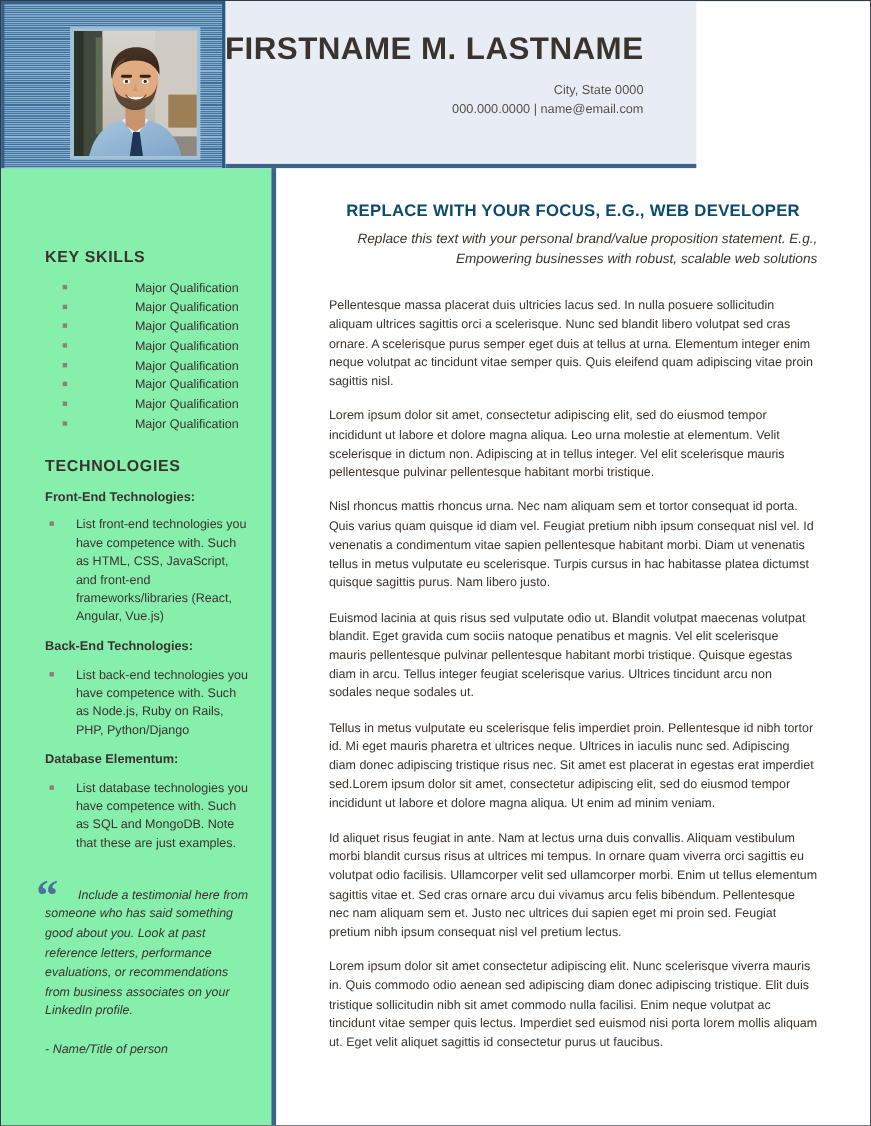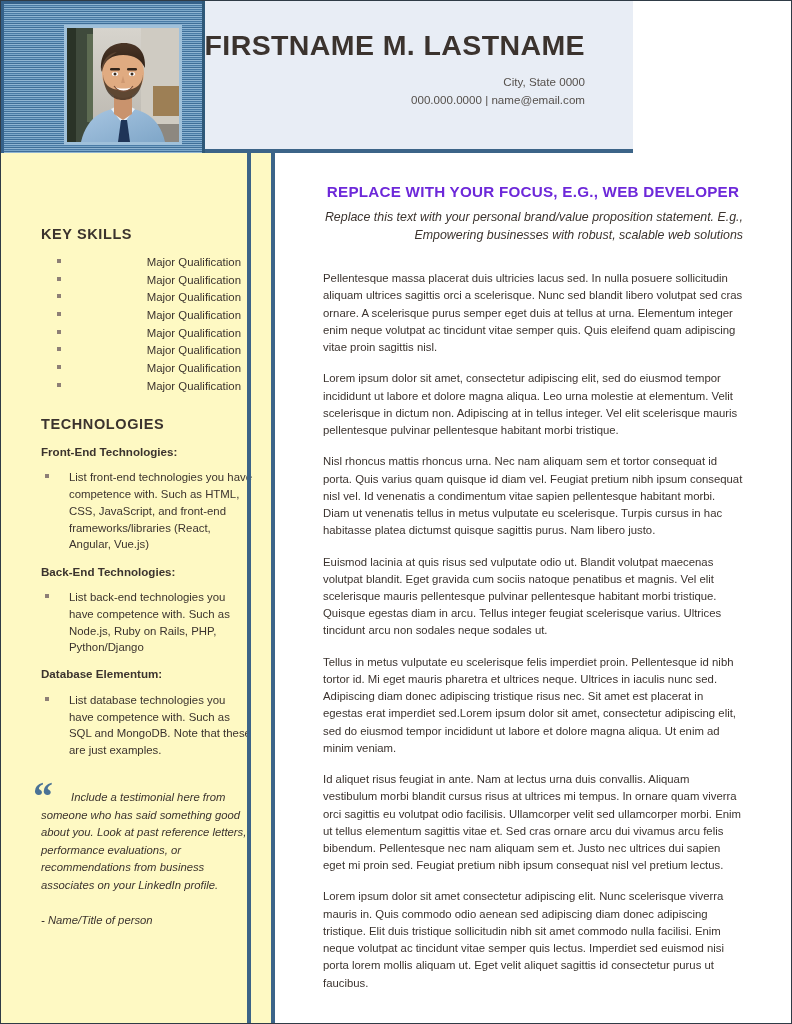--- a/index.html
+++ b/index.html
@@ -113,22 +113,22 @@
     position: absolute;
     left: 0;
     top: 152px;
     width: 790px;
     height: 870px;
     display: flex;
   }
 
   .sidebar {
     position: relative;
-    width: 274px;
-    background: #fef9c3;
+    width: 250px;
+    background: #86efac;
     box-sizing: border-box;
     border-right: 4px solid #3c6488;
     padding: 73px 18px 0 40px;
   }
 
   .side-heading {
     font-size: 14.5px;
     font-weight: bold;
     letter-spacing: 0.6px;
     color: #3b332e;
@@ -222,21 +222,21 @@
     position: relative;
     flex: 1;
     background: #ffffff;
     box-sizing: border-box;
     padding: 30px 48px 0 48px;
   }
 
   .focus-title {
     font-size: 15.2px;
     font-weight: bold;
-    color: #6d28d9;
+    color: #0c4a6e;
     text-align: center;
     letter-spacing: 0.25px;
     margin: 0 0 9px 0;
     white-space: nowrap;
   }
   .brand-statement {
     font-size: 12.4px;
     font-style: italic;
     color: #3b332e;
     text-align: right;

